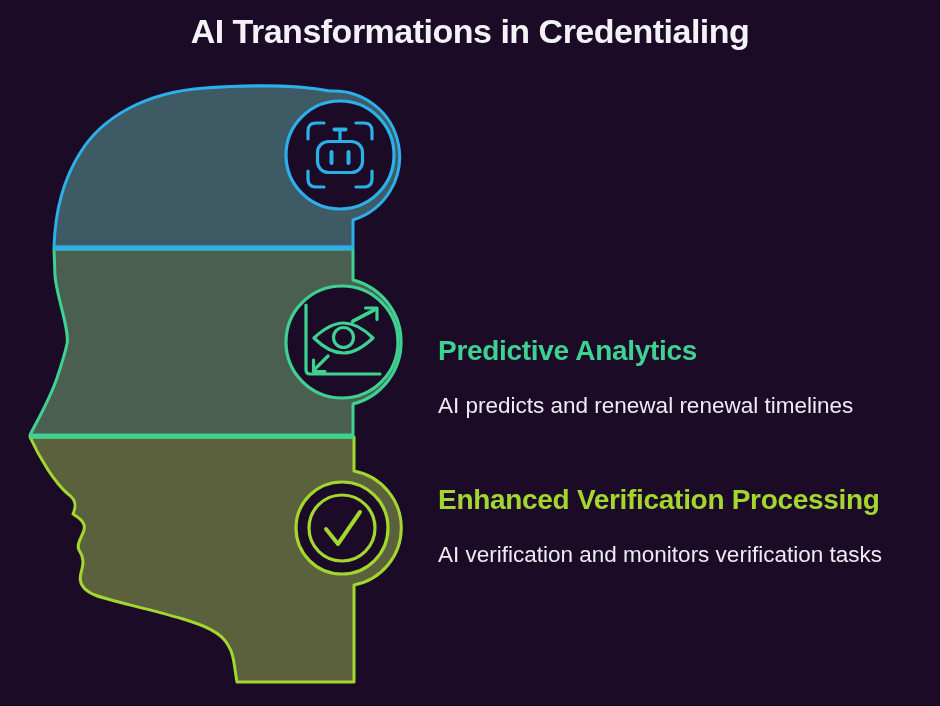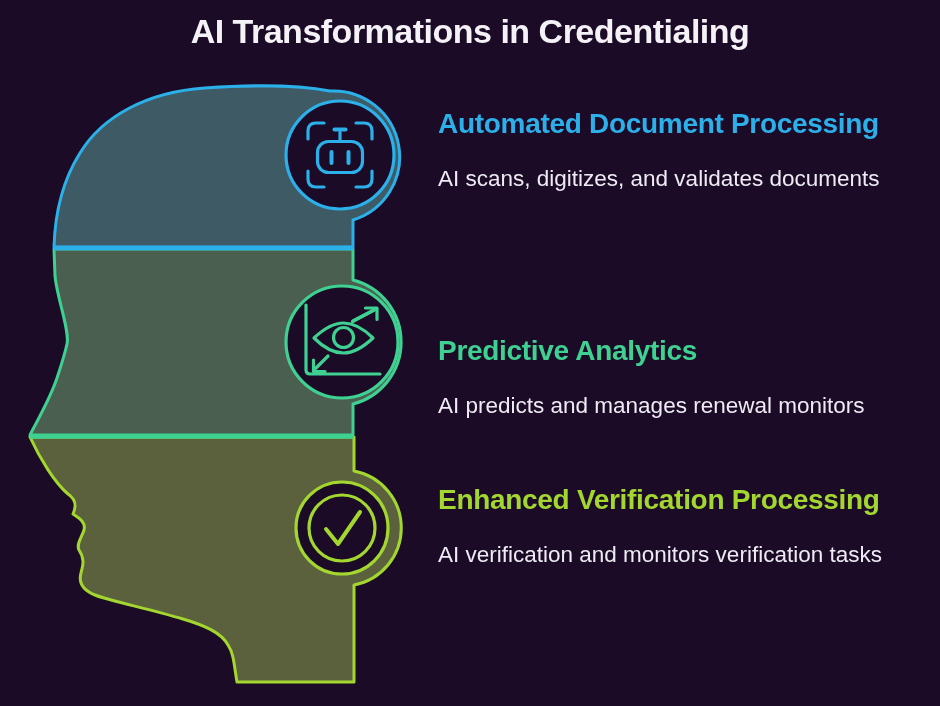--- a/index.html
+++ b/index.html
@@ -113,28 +113,24 @@
       <circle cx="343.5" cy="337.5" r="10"></circle>
     </g>
 
     <g class="ic3">
       <circle class="icon-bg" cx="342" cy="528" r="46"></circle>
       <circle cx="342" cy="528" r="33"></circle>
       <path class="thick" d="M326 529 L338 544 L360 512"></path>
     </g>
   </svg>
 
-  <section class="item" id="item-1">
-    <h2 style="color: rgb(43, 176, 234);">Automated Document Processing</h2>
-    <p>AI scans, digitizes, and validates documents</p>
-  </section>
 
   <section class="item" id="item-2">
     <h2 style="color: rgb(62, 209, 145);">Predictive Analytics</h2>
-    <p>AI predicts and manages renewal monitors</p>
+    <p>AI predicts and renewal renewal timelines</p>
   </section>
 
   <section class="item" id="item-3">
     <h2 style="color: rgb(163, 214, 47);">Enhanced Verification Processing</h2>
     <p>AI verification and monitors verification tasks</p>
   </section>
 
 </div>
 
 </body></html>

